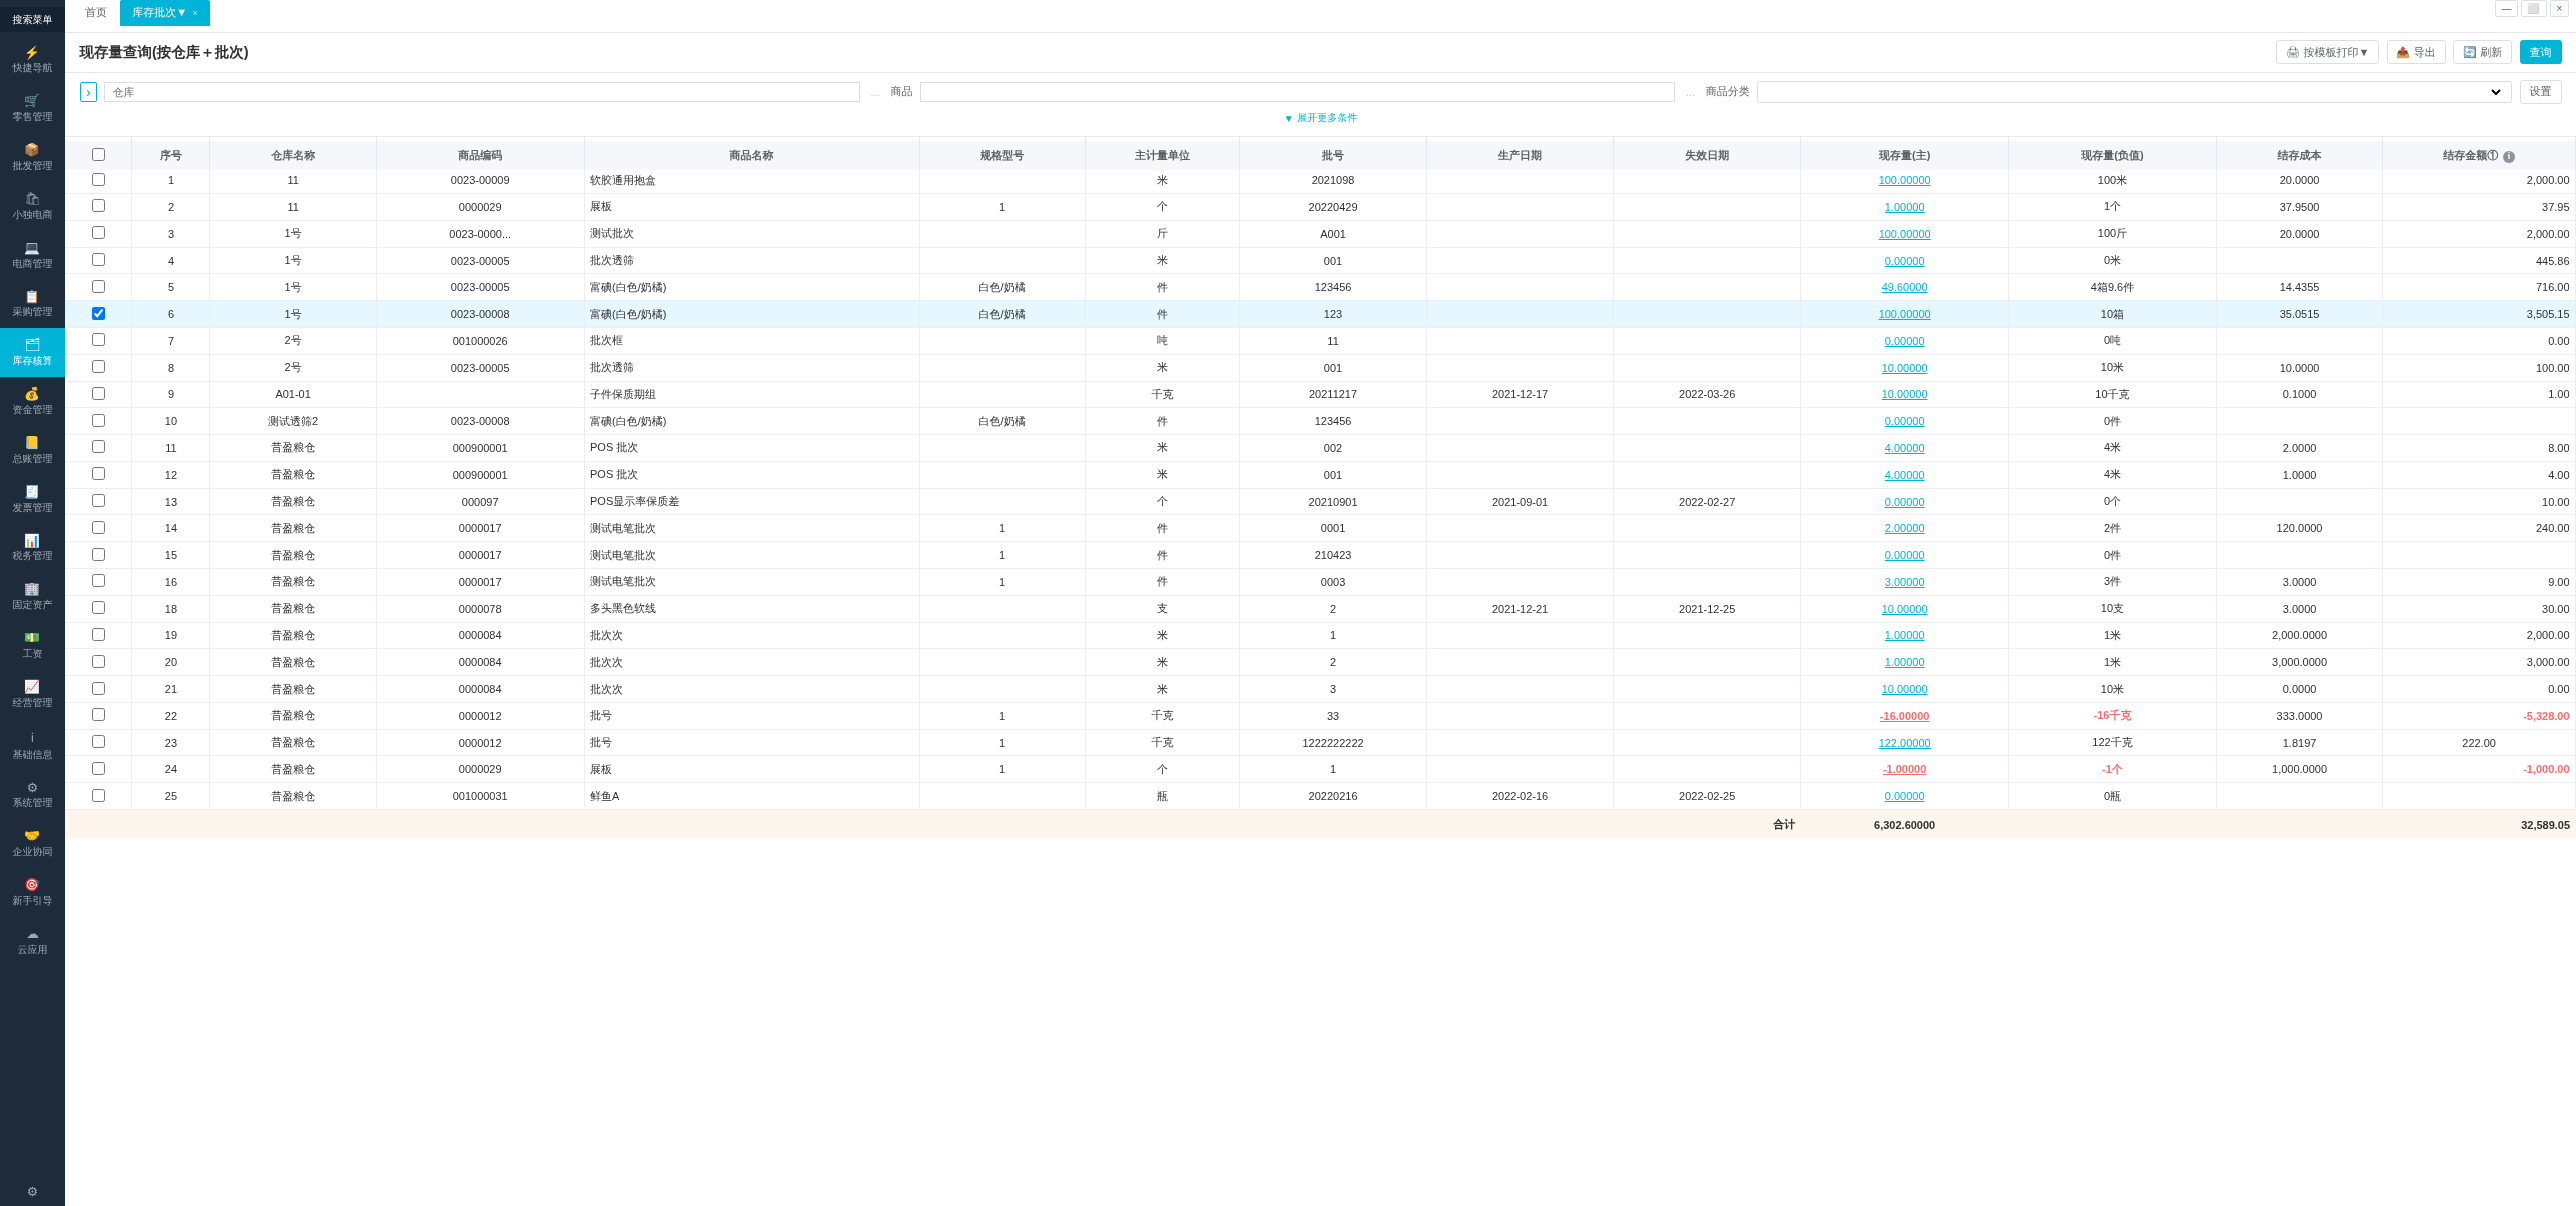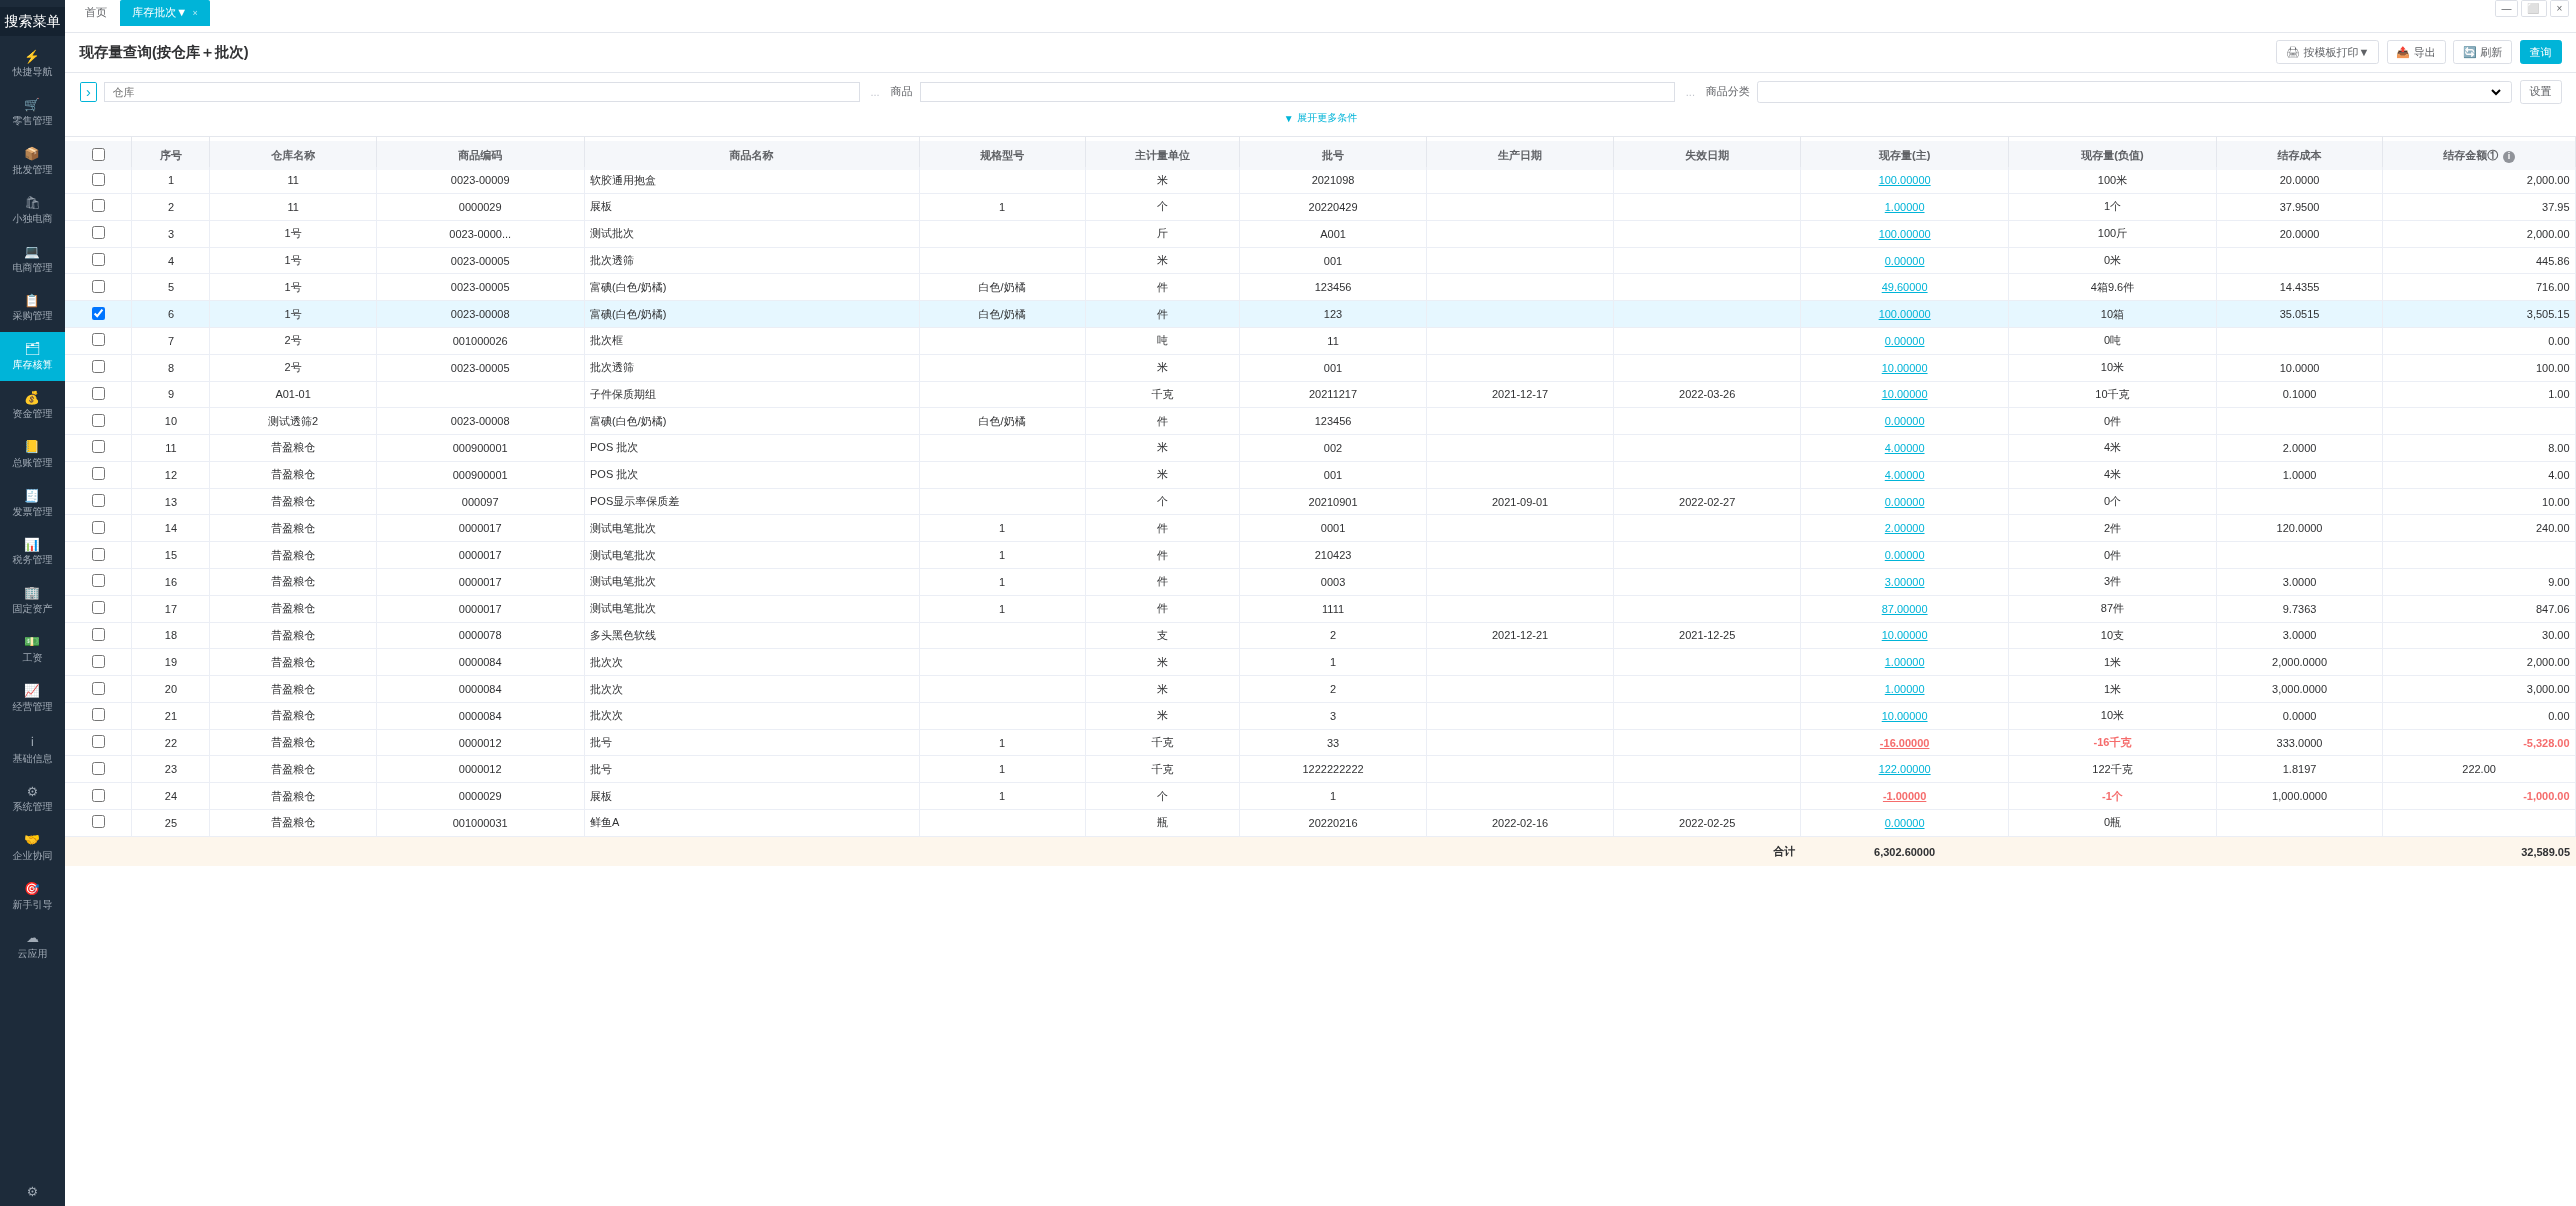--- a/index.html
+++ b/index.html
@@ -12,21 +12,21 @@
       color: #a0aab5;
       display: flex;
       flex-direction: column;
       align-items: center;
       padding-top: 7.2px;
       flex-shrink: 0;
       z-index: 10;
     }
     .sidebar-logo {
       color: #fff;
-      font-size: 14px;
+      font-size: 10px;
       padding: 5.4px 3.6px;
       text-align: center;
       cursor: pointer;
       width: 100%;
       background: #152230;
       margin-bottom: 3.6px;
     }
     .sidebar-item {
       width: 100%;
       text-align: center;
@@ -775,38 +775,20 @@
     <td class="col-exp"></td>
     <td class="col-qty-main td-link">3.00000</td>
     <td class="col-qty-aux ">3件</td>
     <td class="col-cost">3.0000</td>
     <td class="col-amount " style="text-align:right;">9.00</td>
   </tr>
           <tr>
     <td class="col-checkbox">
       <input type="checkbox" style="">
     </td>
-    <td class="col-no">17</td>
-    <td class="col-warehouse">昔盈粮仓</td>
-    <td class="col-code">0000017</td>
-    <td class="col-name td-left">测试电笔批次</td>
-    <td class="col-spec">1</td>
-    <td class="col-unit">件</td>
-    <td class="col-batch">1111</td>
-    <td class="col-prod"></td>
-    <td class="col-exp"></td>
-    <td class="col-qty-main td-link">87.00000</td>
-    <td class="col-qty-aux ">87件</td>
-    <td class="col-cost">9.7363</td>
-    <td class="col-amount " style="text-align:right;">847.06</td>
-  </tr>
-          <tr>
-    <td class="col-checkbox">
-      <input type="checkbox" style="">
-    </td>
     <td class="col-no">18</td>
     <td class="col-warehouse">昔盈粮仓</td>
     <td class="col-code">0000078</td>
     <td class="col-name td-left">多头黑色软线</td>
     <td class="col-spec"></td>
     <td class="col-unit">支</td>
     <td class="col-batch">2</td>
     <td class="col-prod">2021-12-21</td>
     <td class="col-exp">2021-12-25</td>
     <td class="col-qty-main td-link">10.00000</td>

